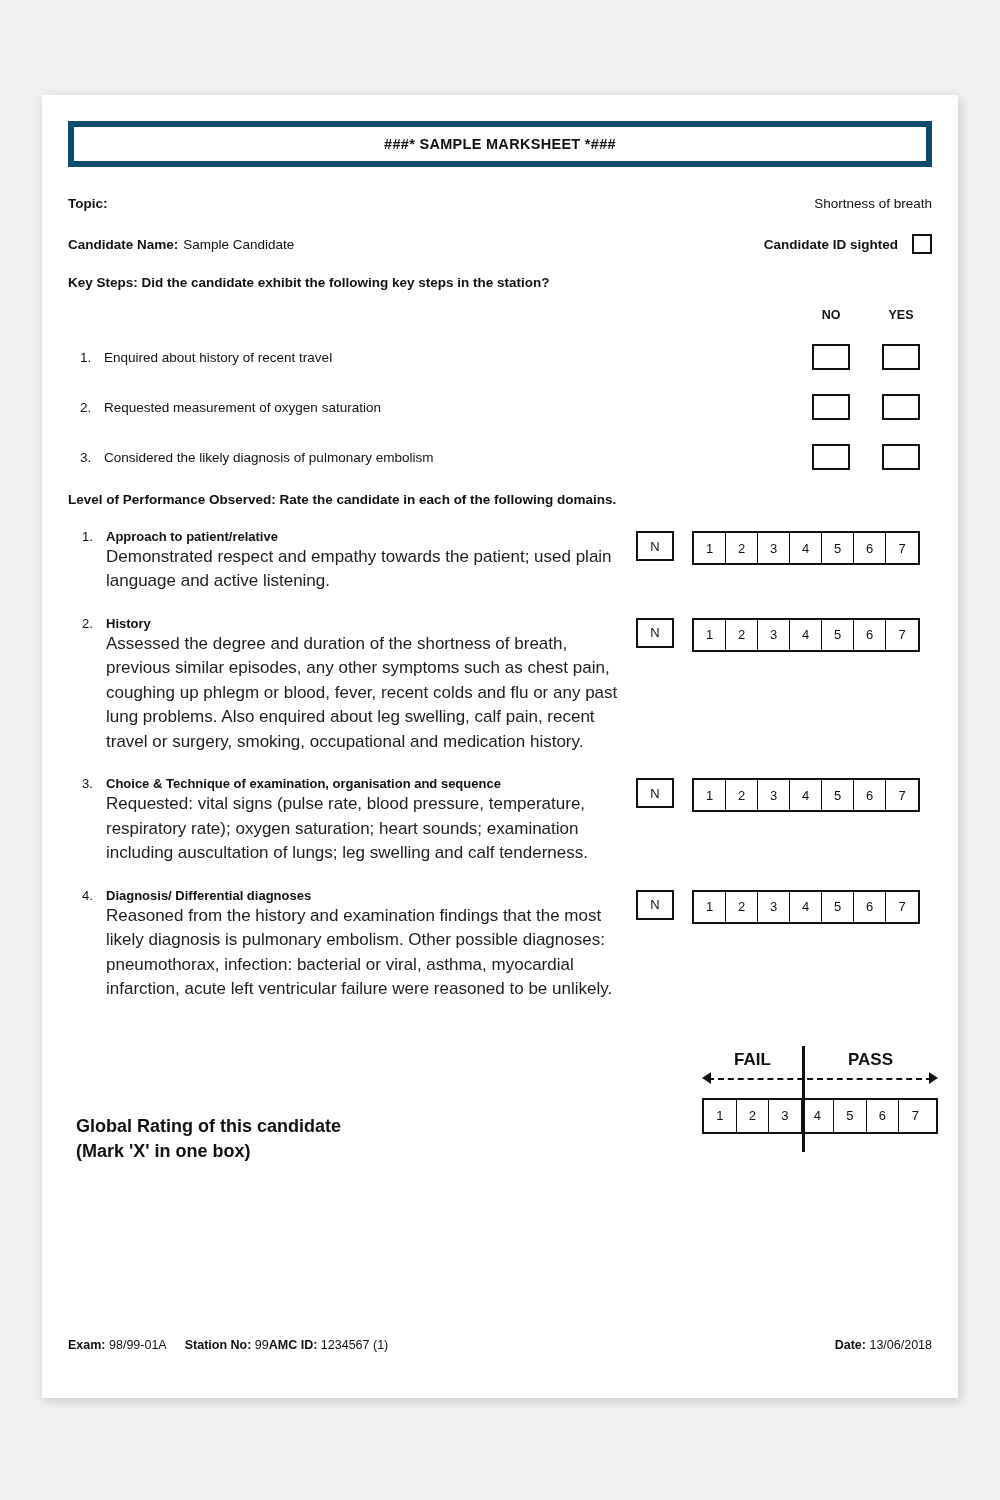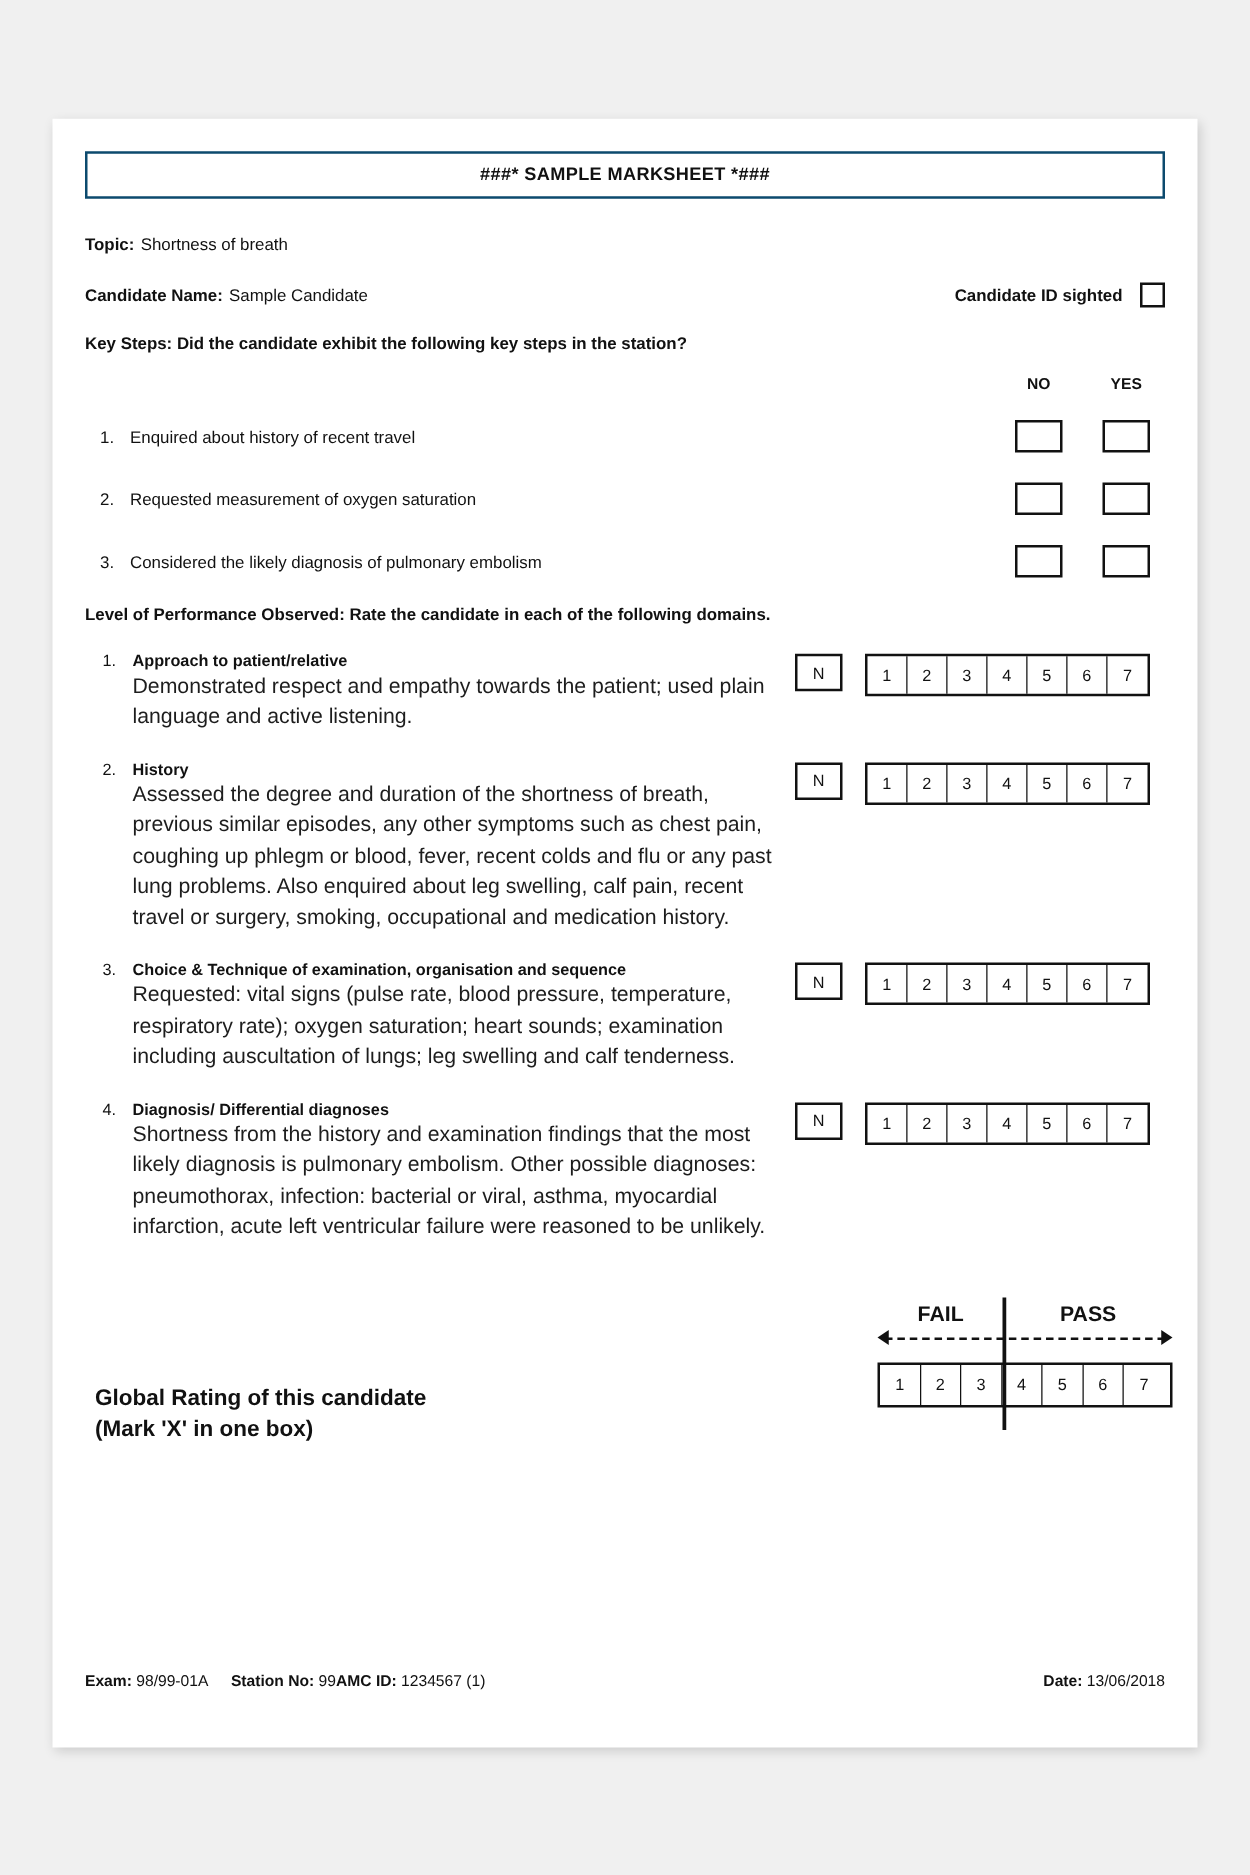--- a/index.html
+++ b/index.html
@@ -27,40 +27,41 @@
 
   .inner {
     position: absolute;
     left: 26px;
     top: 26px;
     width: 864px;
   }
 
   
   .title-box {
-    border: 2px solid #0c4a6e;
+    border: 6px solid #0c4a6e;
     height: 34px;
     display: flex;
     align-items: center;
     justify-content: center;
     margin-bottom: 26px;
   }
   .title-box .title-text {
     font-size: 14.5px;
     font-weight: bold;
     letter-spacing: 0.3px;
   }
 
   
   .meta-row {
     display: flex;
     align-items: center;
     font-size: 13.5px;
     margin-bottom: 21px;
     min-height: 20px;
+    justify-content: space-between;
   }
   .lbl { font-weight: bold; }
   .val { font-weight: normal; margin-left: 5px; }
   .spacer { flex: 1 1 auto; }
 
   .id-sighted-label {
     font-weight: bold;
     font-size: 13.5px;
     margin-right: 14px;
   }
@@ -397,21 +398,21 @@
           <span class="cell">6</span>
           <span class="cell">7</span>
         </span>
       </div>
     </div>
 
     <div class="dom-row">
       <span class="dom-num">4.</span>
       <div class="dom-body">
         <div class="dom-title">Diagnosis/ Differential diagnoses</div>
-        <div class="dom-desc">Shortness from the history and examination findings that the most likely diagnosis is pulmonary embolism. Other possible diagnoses: pneumothorax, infection: bacterial or viral, asthma, myocardial infarction, acute left ventricular failure were reasoned to be unlikely.</div>
+        <div class="dom-desc">Reasoned from the history and examination findings that the most likely diagnosis is pulmonary embolism. Other possible diagnoses: pneumothorax, infection: bacterial or viral, asthma, myocardial infarction, acute left ventricular failure were reasoned to be unlikely.</div>
       </div>
       <div class="dom-scale">
         <span class="nbox">N</span>
         <span class="scale">
           <span class="cell">1</span>
           <span class="cell">2</span>
           <span class="cell">3</span>
           <span class="cell">4</span>
           <span class="cell">5</span>
           <span class="cell">6</span>

